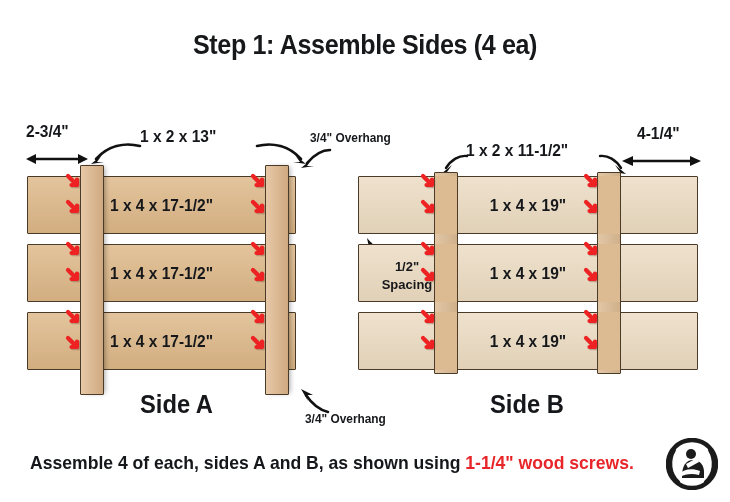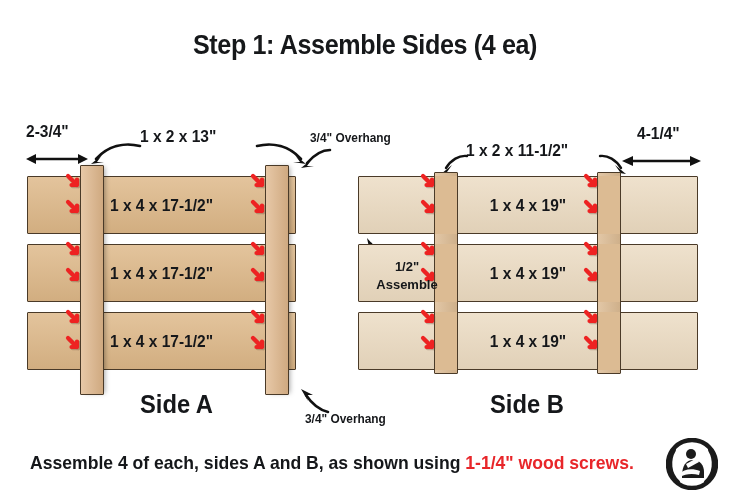--- a/index.html
+++ b/index.html
@@ -428,21 +428,21 @@
 
   <div class="abs dim-text" style="left:637px; top:124px;">4-1/4"</div>
   <svg class="ann" style="left:622px; top:152px;" width="80" height="18" viewBox="0 0 80 18">
     <line x1="7" y1="9" x2="72" y2="9" stroke="#111" stroke-width="2.6"></line>
     <path d="M0 9 L11 4 L11 14 Z" fill="#111"></path>
     <path d="M79 9 L68 4 L68 14 Z" fill="#111"></path>
   </svg>
 
   <div class="abs spacing-label" style="left:376px; top:258px; width:62px;">
     <div>1/2"</div>
-    <div>Assemble</div>
+    <div>Spacing</div>
   </div>
   <svg class="ann" style="left:362px; top:236px;" width="28" height="38" viewBox="0 0 28 38">
     <path d="M16 36 C20 28 16 16 9 8" stroke="#111" stroke-width="2.6" fill="none" stroke-linecap="round"></path>
     <path d="M5 2 L14 12 L9 10 L8 16 Z" fill="#111"></path>
   </svg>
 
   <div class="abs side-label" style="left:490px; top:390px;">Side B</div>
 
   <div class="abs" id="caption">
     <span>Assemble 4 of each, sides A and B, as shown using </span><span class="accent">1-1/4" wood screws.</span>

